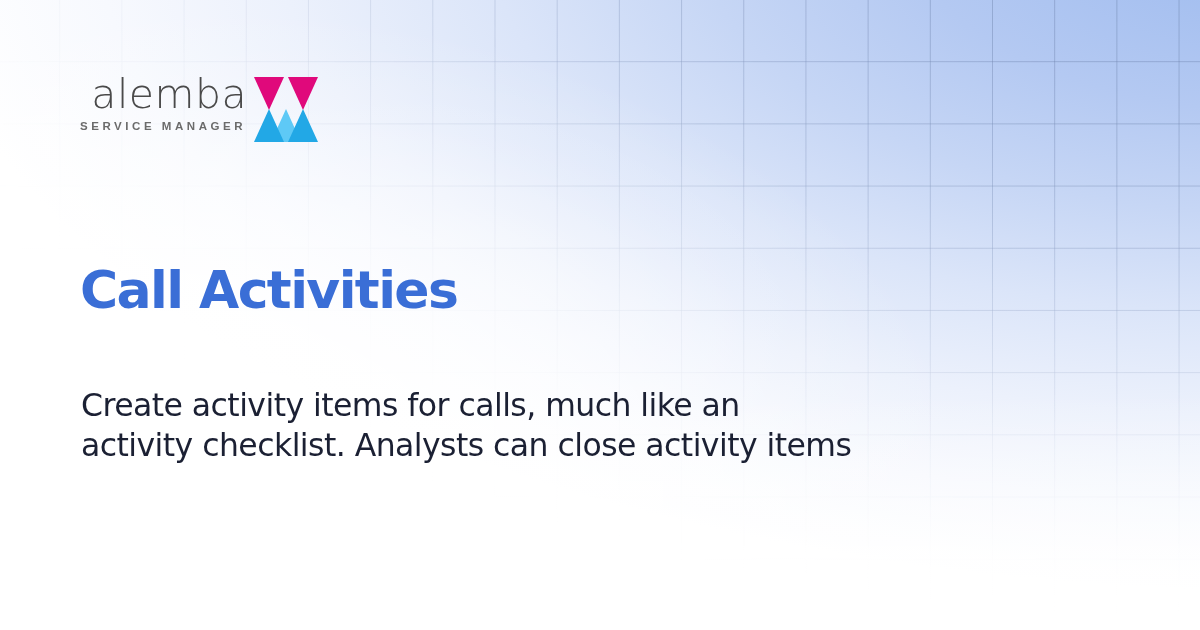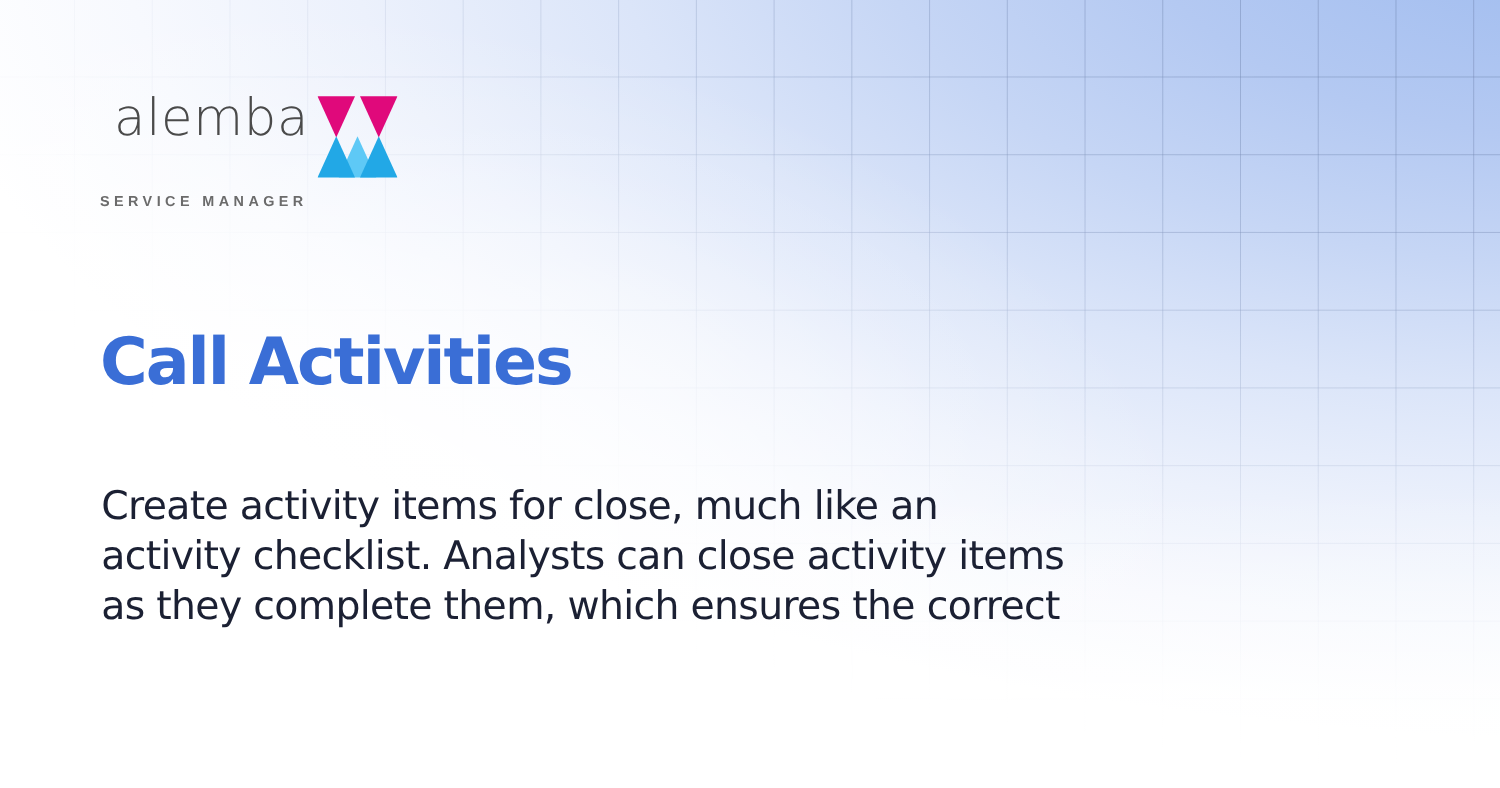--- a/index.html
+++ b/index.html
@@ -92,21 +92,20 @@
     left: 80px;
     top: 70px;
     display: flex;
     align-items: flex-start;
   }
   .logo-text {
     display: flex;
     flex-direction: column;
     align-items: flex-end;
     padding-top: 4px;
-    gap: 36px;
   }
   .logo-word {
     font-family: "DejaVu Sans", sans-serif;
     font-size: 41px;
     font-weight: 300;
     letter-spacing: 0.5px;
     color: #4a4a4a;
     line-height: 1.02;
     white-space: nowrap;
   }
@@ -182,18 +181,17 @@
         <polygon points="15,33 30,66 0,66" fill="#22a8e6"></polygon>
 
         <polygon points="49,33 64,66 34,66" fill="#22a8e6"></polygon>
       </svg>
     </div>
   </div>
 
   <div class="headline">Call Activities</div>
 
   <div class="body">
-    <span class="body-line">Create activity items for close, much like an</span>
+    <span class="body-line">Create activity items for calls, much like an</span>
     <span class="body-line">activity checklist. Analysts can close activity items</span>
-    <span class="body-line">as they complete them, which ensures the correct</span>
   </div>
 
 </div>
 
 </body></html>

